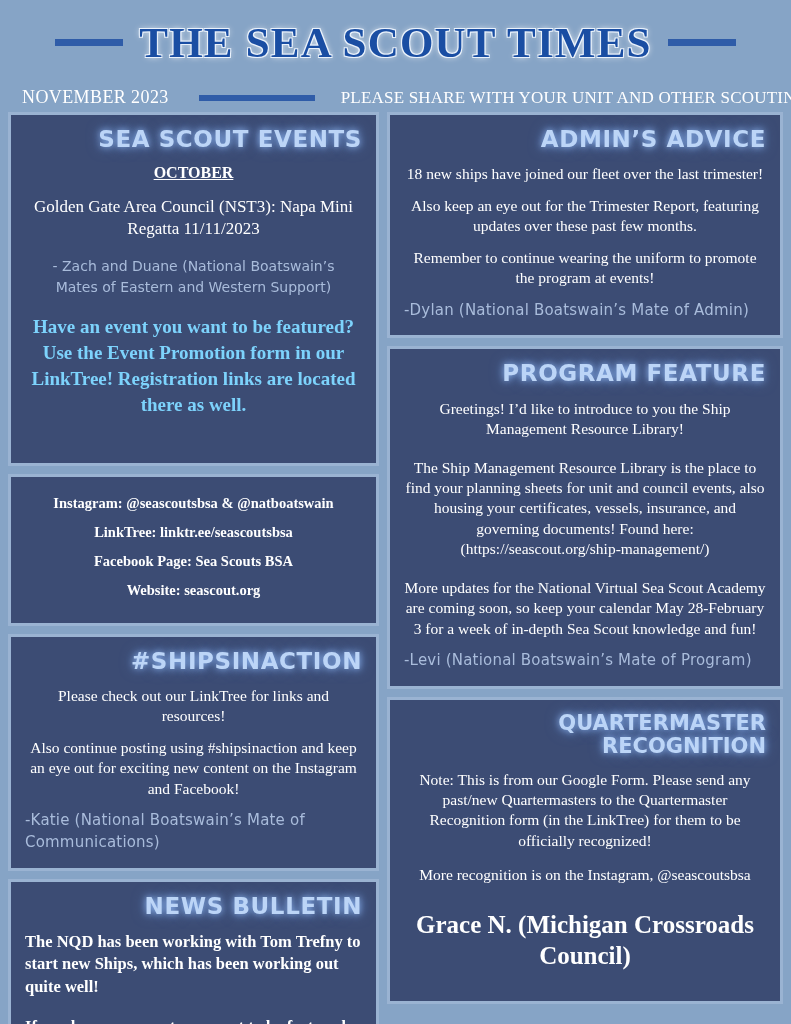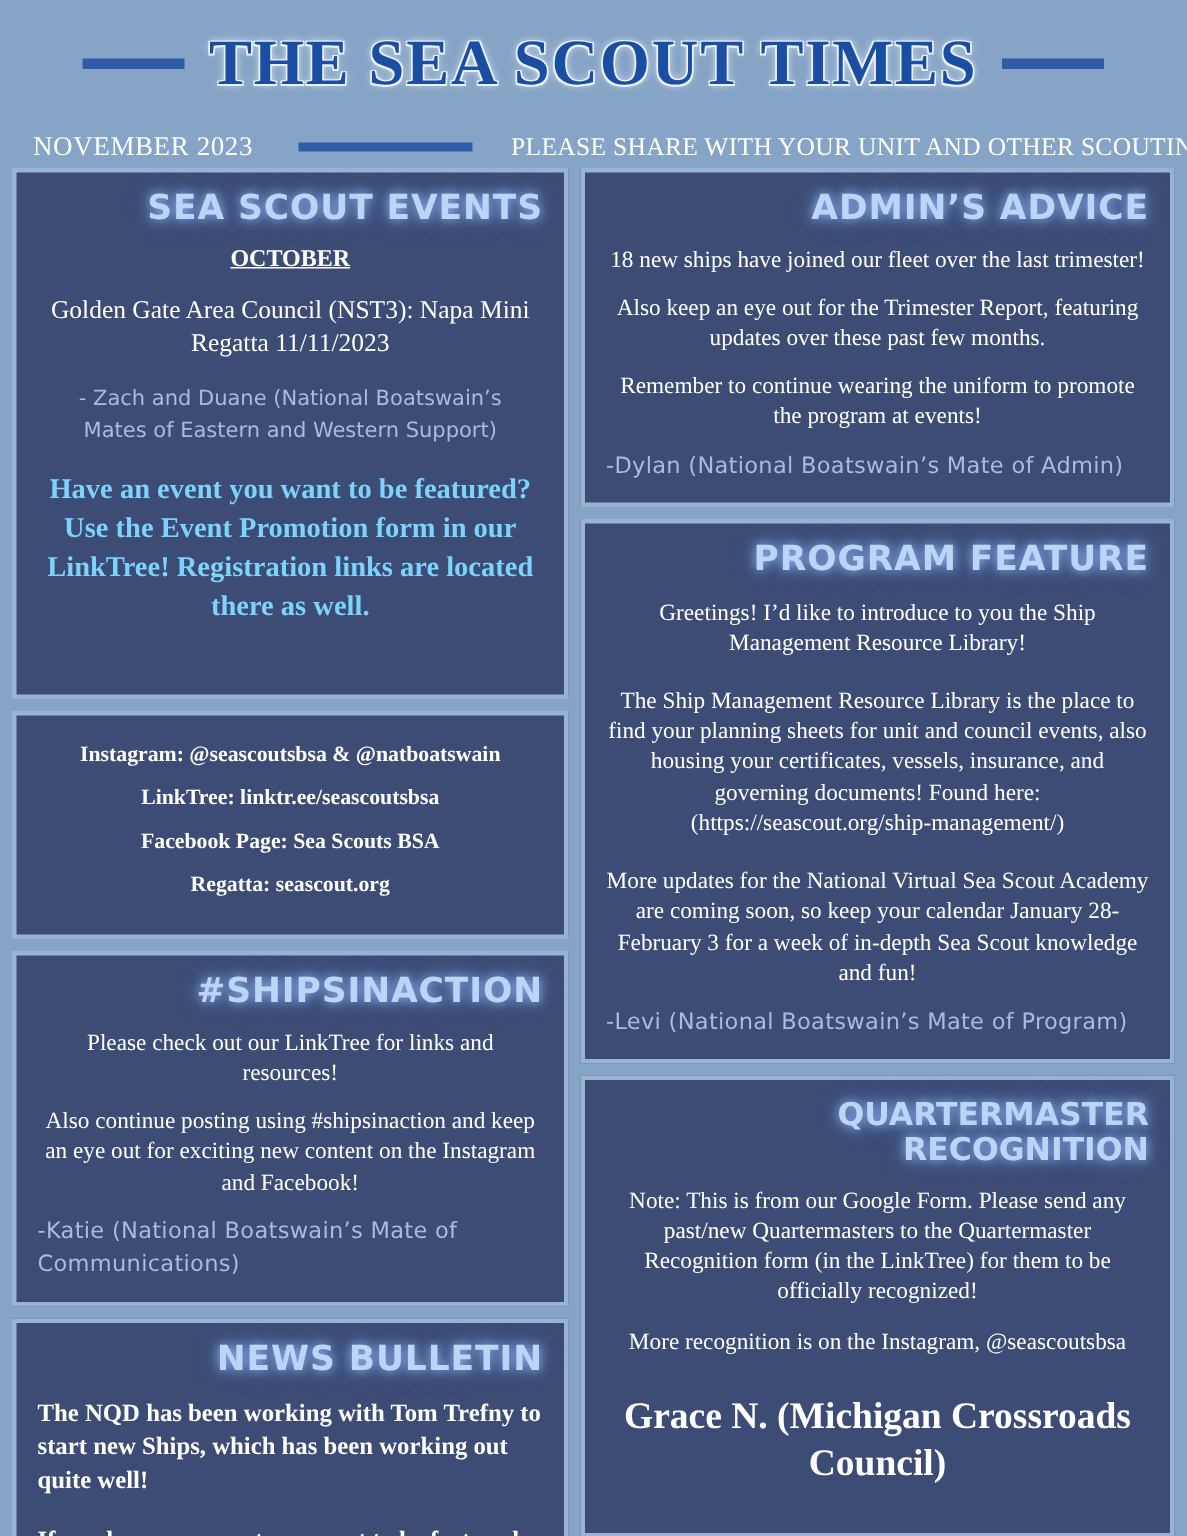--- a/index.html
+++ b/index.html
@@ -227,21 +227,21 @@
       <div class="month-label">OCTOBER</div>
       <div class="event-line">Golden Gate Area Council (NST3): Napa Mini Regatta 11/11/2023</div>
       <div class="event-credit">-   Zach and Duane (National Boatswain’s Mates of Eastern and Western Support)</div>
       <div class="event-callout">Have an event you want to be featured? Use the Event Promotion form in our LinkTree! Registration links are located there as well.</div>
     </div>
 
     <div class="panel social">
       <div class="social-line">Instagram: @seascoutsbsa &amp; @natboatswain</div>
       <div class="social-line">LinkTree: linktr.ee/seascoutsbsa</div>
       <div class="social-line">Facebook Page: Sea Scouts BSA</div>
-      <div class="social-line">Regatta: seascout.org</div>
+      <div class="social-line">Website: seascout.org</div>
     </div>
 
     <div class="panel">
       <div class="sec-head">#SHIPSINACTION</div>
       <p class="serif-body">Please check out our LinkTree for links and resources!</p>
       <p class="serif-body">Also continue posting using #shipsinaction and keep an eye out for exciting new content on the Instagram and Facebook!</p>
       <p class="sign">-Katie (National Boatswain’s Mate of Communications)</p>
     </div>
 
     <div class="panel">
@@ -260,21 +260,21 @@
       <p class="serif-body">18 new ships have joined our fleet over the last trimester!</p>
       <p class="serif-body">Also keep an eye out for the Trimester Report, featuring updates over these past few months.</p>
       <p class="serif-body">Remember to continue wearing the uniform to promote the program at events!</p>
       <p class="sign">-Dylan (National Boatswain’s Mate of Admin)</p>
     </div>
 
     <div class="panel">
       <div class="sec-head">PROGRAM FEATURE</div>
       <p class="serif-body center" style="margin-top:12px;margin-bottom:18px;">Greetings! I’d like to introduce to you the Ship Management Resource Library!</p>
       <p class="serif-body" style="margin-bottom:18px;">The Ship Management Resource Library is the place to find your planning sheets for unit and council events, also housing your certificates, vessels, insurance, and governing documents! Found here: (https://seascout.org/ship-management/)</p>
-      <p class="serif-body">More updates for the National Virtual Sea Scout Academy are coming soon, so keep your calendar January 28-February 3 for a week of in-depth Sea Scout knowledge and fun!</p>
+      <p class="serif-body">More updates for the National Virtual Sea Scout Academy are coming soon, so keep your calendar May 28-February 3 for a week of in-depth Sea Scout knowledge and fun!</p>
       <p class="sign">-Levi (National Boatswain’s Mate of Program)</p>
     </div>
 
     <div class="panel">
       <div class="sec-head wide">QUARTERMASTER RECOGNITION</div>
       <p class="qm-note">Note: This is from our Google Form. Please send any past/new Quartermasters to the Quartermaster Recognition form (in the LinkTree) for them to be officially recognized!</p>
       <p class="qm-note">More recognition is on the Instagram, @seascoutsbsa</p>
       <p class="qm-name">Grace N. (Michigan Crossroads Council)</p>
     </div>
 

